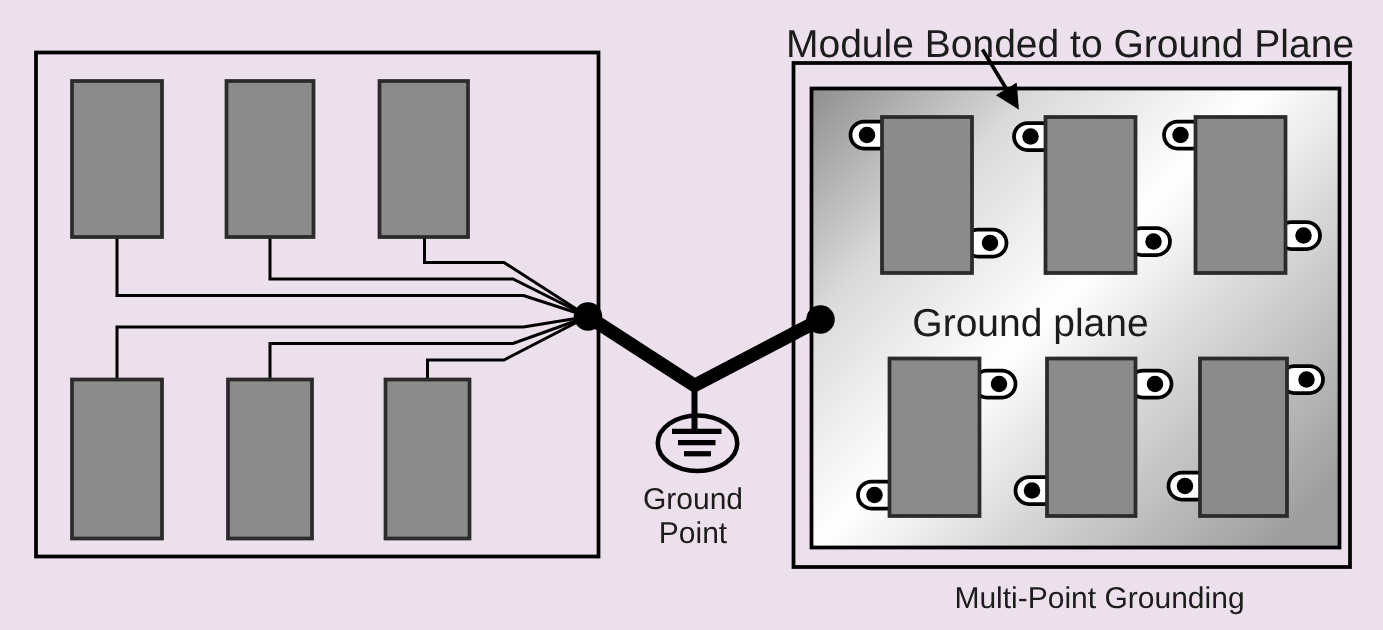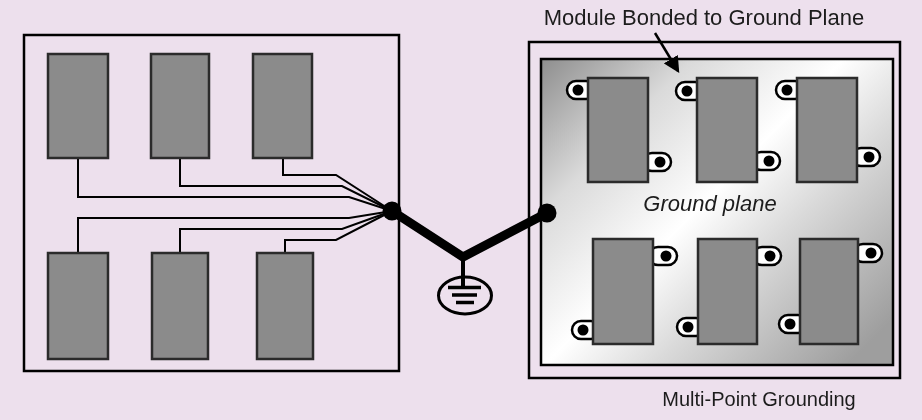--- a/index.html
+++ b/index.html
@@ -22,21 +22,21 @@
   .lug       { fill: var(--lug_fill); stroke: var(--outline); stroke-width: 2.5; }
   .lugdot    { fill: var(--outline); }
   .callout   { stroke: var(--outline); stroke-width: 2.5; fill: none; }
   .label {
     position: absolute;
     color: var(--text, #1C1C1C);
     font-size: 20px; line-height: 23px;
     text-align: center;
     white-space: nowrap;
   }
-  .label.big { font-size: 22px; }
+  .label.big { font-size: 26px; margin-top: 12px; }
 </style>
 </head>
 <body>
 
 <div class="stage">
 
   <svg width="922" height="420" viewBox="0 0 922 420">
     <defs>
       <linearGradient id="planeGrad" x1="0" y1="0" x2="1" y2="0.85">
         <stop offset="0" style="stop-color:#8E8E8E; stop-color:var(--plane_dark)"></stop>
@@ -114,15 +114,19 @@
       <ellipse class="gsym" cx="465" cy="295.5" rx="26.5" ry="18.5"></ellipse>
       <line class="gbar" x1="448" y1="287.5" x2="481" y2="287.5"></line>
       <line class="gbar" x1="452" y1="295" x2="477" y2="295"></line>
       <line class="gbar" x1="456" y1="302.5" x2="474" y2="302.5"></line>
     </g>
 
     <line class="callout" x1="655" y1="33" x2="678" y2="71" marker-end="url(#arrowHead)"></line>
   </svg>
 
   <div class="label big" style="left:524px; top:6px;  width:360px;">Module Bonded to Ground Plane</div>
-  <div class="label big" style="left:540px; top:192px; width:340px;font-style:italic;">Ground plane</div>
-  <div class="label" style="left:609px; top:388px; width:300px;">Multi-Point Grounding</div>
+  <div class="label big" style="left:517px; top:192px; width:340px;">Ground plane</div>
+  <div class="label" style="left:412px; top:322px; width:100px;">
+    <div>Ground</div>
+    <div>Point</div>
+  </div>
+  <div class="label" style="left:583px; top:388px; width:300px;">Multi-Point Grounding</div>
 </div>
 
 </body></html>

